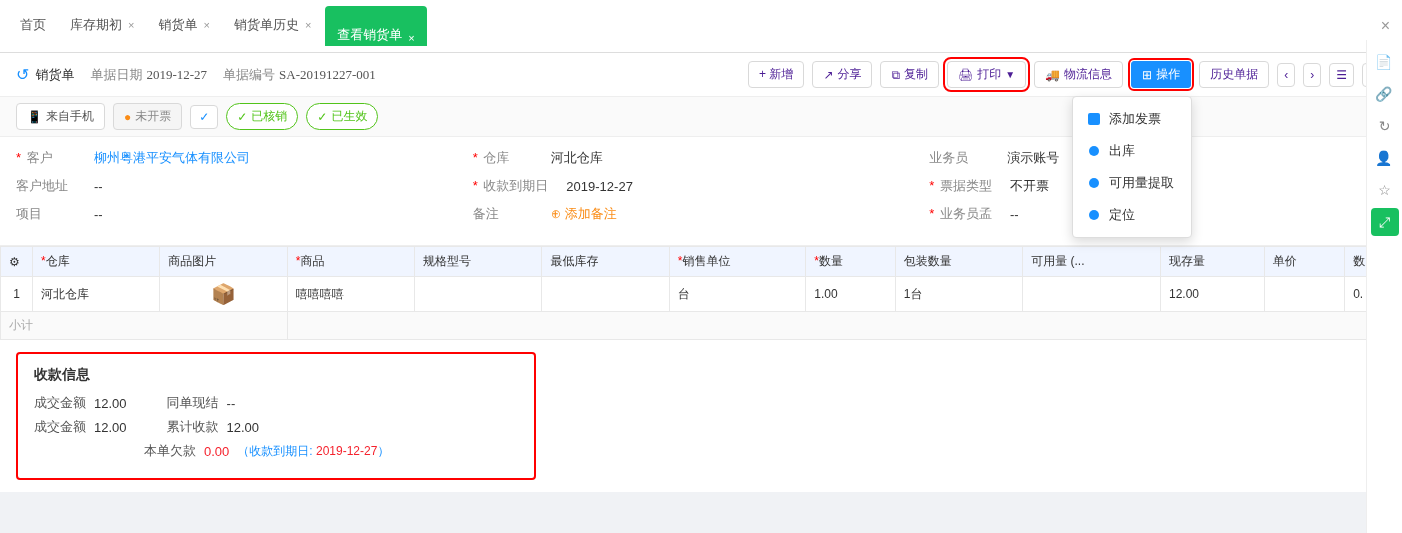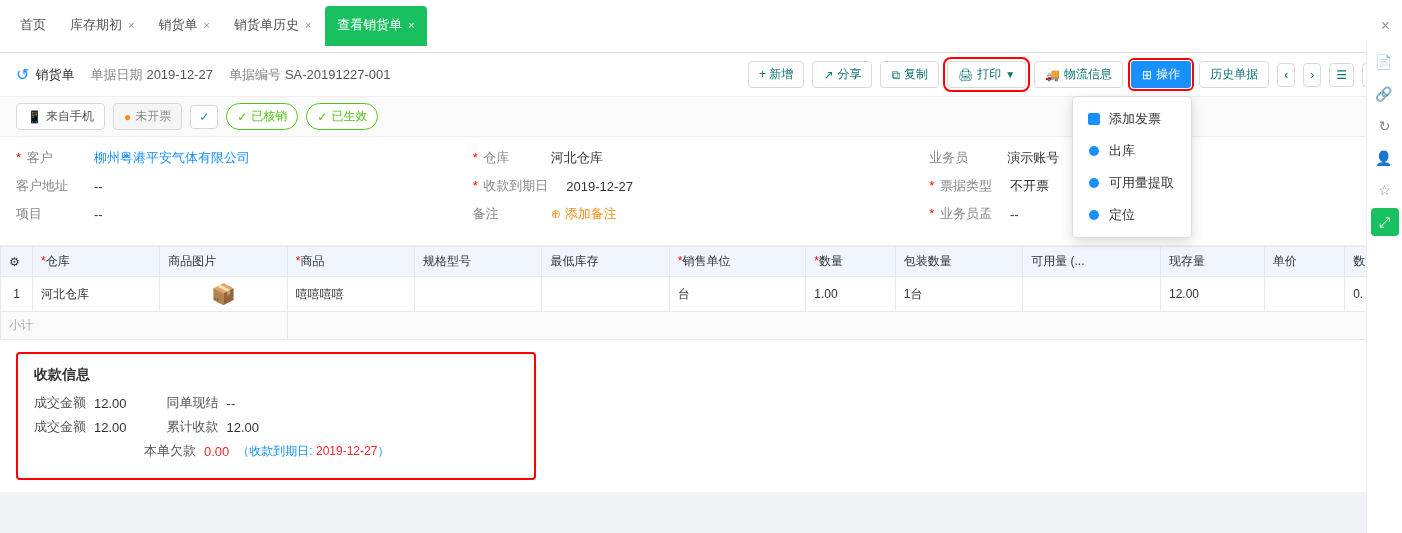--- a/index.html
+++ b/index.html
@@ -13,49 +13,49 @@
     }
     .tab-item {
       display: flex; align-items: center; padding: 0 12px; height: 40px;
       cursor: pointer; font-size: 13px; color: #555; border-bottom: 2px solid transparent;
       white-space: nowrap;
     }
     .tab-item .tab-close {
       margin-left: 6px; font-size: 11px; color: #999; cursor: pointer;
     }
     .tab-item.highlight-tab {
-      background: #18c060; color: #fff; border-radius: 4px 4px 0 0; margin: 0 2px;
+      background: #18c060; color: #fff; border-radius: 4px 4px 0 0; margin: 0 2px; align-items: flex-end;
     }
     .tab-close-global {
       position: absolute; right: 12px; top: 50%; transform: translateY(-50%);
       font-size: 16px; color: #999; cursor: pointer;
     }
 
     
     .main-content {
       background: #fff; margin: 0; padding: 0;
     }
 
     
     .doc-header {
       display: flex; align-items: center; padding: 8px 16px;
       border-bottom: 1px solid #eee; gap: 16px;
     }
     .doc-title {
       display: flex; align-items: center; gap: 6px; font-size: 13px; color: #333; font-weight: 500;
     }
-    .doc-meta { display: flex; align-items: center; gap: 4px; font-size: 13px; color: #555; }
+    .doc-meta { display: flex; align-items: center; gap: 4px; font-size: 13px; color: #555; font-family: Liberation Serif, serif; }
     .doc-meta-label { color: #888; }
     .doc-actions {
       margin-left: auto; display: flex; align-items: center; gap: 8px;
     }
     .action-btn {
       display: flex; align-items: center; gap: 4px; padding: 4px 10px;
       border: 1px solid #d9d9d9; border-radius: 4px; background: #fff;
-      cursor: pointer; font-size: 12px; color: #0f766e; white-space: nowrap;
+      cursor: pointer; font-size: 12px; color: #4c1d95; white-space: nowrap;
     }
     .action-btn.active-op {
       background: #1890ff; color: #fff; border-color: #1890ff;
       outline: 2px solid red; outline-offset: 1px;
     }
     .btn-print { outline: 2px solid red; outline-offset: 2px; }
 
     
     .toolbar2 {
       display: flex; align-items: center; padding: 6px 16px; gap: 8px;

